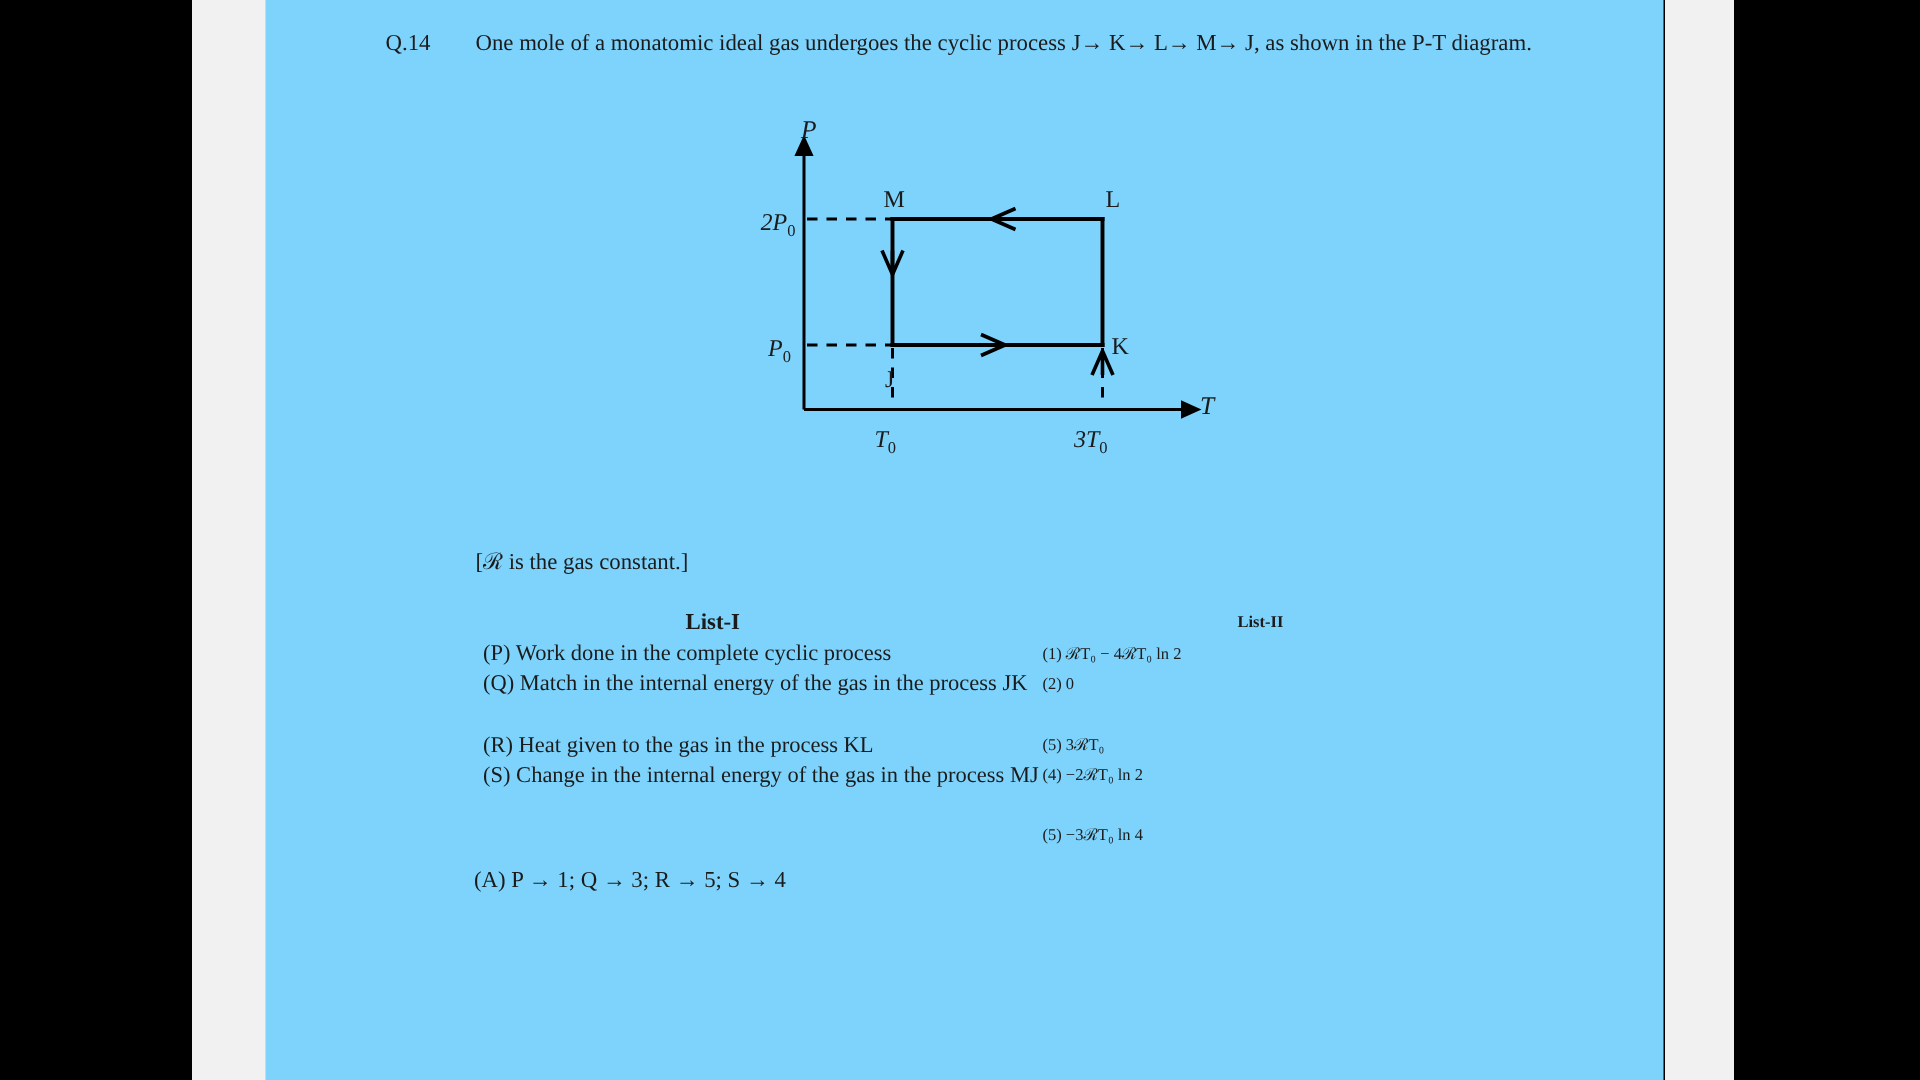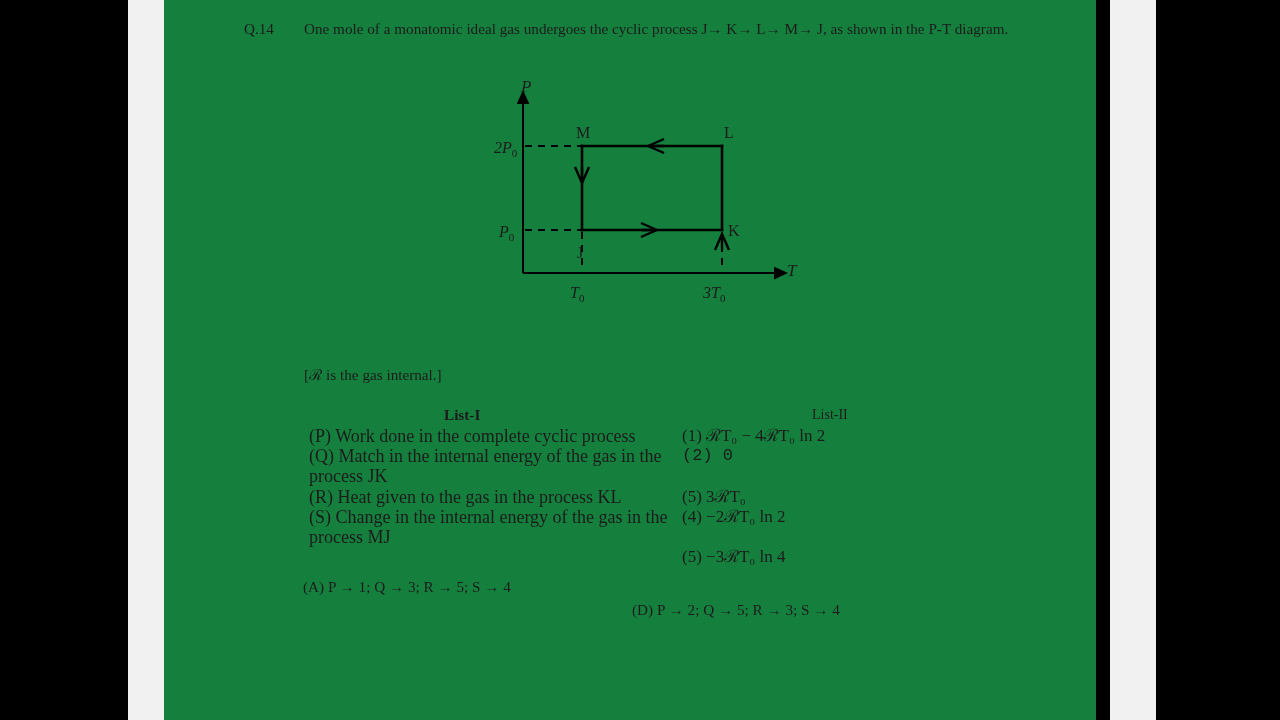--- a/index.html
+++ b/index.html
@@ -24,25 +24,25 @@
     position: absolute;
     top: 0;
     height: 720px;
     background: #f1f1f1;
   }
   .gutter.left  { left: 128px; width: 50px; }
   .gutter.right { left: 1110px; width: 46px; }
 
   .page {
     position: absolute;
-    left: 164px;
+    left: 177px;
     top: 0;
     width: 932px;
     height: 720px;
-    background: #15803d;
+    background: #7dd3fc;
   }
 
   .txt {
     position: absolute;
     color: #1b1b1b;
     font-size: 15.2px;
     line-height: 20.5px;
     white-space: pre;
   }
   .wrapt {
@@ -79,36 +79,36 @@
   #note-line  { left: 140px; top: 365px; }
 
   
   #list1-head {
     left: 280px; top: 405px;
     font-weight: bold;
     font-size: 15.2px;
   }
   #list2-head {
     left: 648px; top: 405px;
-    font-weight: normal;
-    font-size: 14px;
+    font-weight: bold;
+    font-size: 11px;
   }
   .li-left {
     position: absolute;
     left: 145px;
     width: 380px;
     color: #1b1b1b;
-    font-size: 18px;
+    font-size: 15px;
     line-height: 20.2px;
   }
   .li-right {
     position: absolute;
     left: 518px;
     color: #1b1b1b;
-    font-size: 17px;
+    font-size: 11px;
     line-height: 20.2px;
     white-space: pre;
   }
 
   
   .opt {
     position: absolute;
     color: #1b1b1b;
     font-size: 15.2px;
     white-space: pre;
@@ -183,33 +183,32 @@
         <text x="209" y="226" font-family="Liberation Serif, serif" font-size="16" font-style="italic" fill="#1b1b1b">3<tspan font-style="italic">T</tspan><tspan font-size="11" dy="4" font-style="normal">0</tspan></text>
 
         <text x="83" y="186" font-family="Liberation Serif, serif" font-size="16" fill="#1b1b1b">J</text>
         <text x="234" y="164" font-family="Liberation Serif, serif" font-size="16" fill="#1b1b1b">K</text>
         <text x="230" y="66" font-family="Liberation Serif, serif" font-size="16" fill="#1b1b1b">L</text>
         <text x="82" y="66" font-family="Liberation Serif, serif" font-size="16" fill="#1b1b1b">M</text>
       </svg>
     </div>
 
 
-    <div class="txt" id="note-line">[ℛ is the gas internal.]</div>
+    <div class="txt" id="note-line">[ℛ is the gas constant.]</div>
 
     <div class="txt" id="list1-head">List-I</div>
     <div class="txt" id="list2-head">List-II</div>
 
     <div class="li-left" style="top:426px;">(P) Work done in the complete cyclic process</div>
     <div class="li-left" style="top:446px;">(Q) Match in the internal energy of the gas in the process JK</div>
     <div class="li-left" style="top:507px;">(S) Change in the internal energy of the gas in the process MJ</div>
     <div class="li-left" style="top:487px;">(R) Heat given to the gas in the process KL</div>
 
     <div class="li-right" style="top:426px;">(1) ℛT₀ − 4ℛT₀ ln 2</div>
-    <div class="li-right" style="top:446px;font-family:Liberation Mono, monospace;">(2) 0</div>
+    <div class="li-right" style="top:446px;">(2) 0</div>
     <div class="li-right" style="top:487px;">(5) 3ℛT₀</div>
     <div class="li-right" style="top:507px;">(4) −2ℛT₀ ln 2</div>
     <div class="li-right" style="top:547px;">(5) −3ℛT₀ ln 4</div>
 
     <div class="opt col1 row1">(A) P → 1; Q → 3; R → 5; S → 4</div>
-    <div class="opt col2 row2">(D) P → 2; Q → 5; R → 3; S → 4</div>
 
   </div>
 </div>
 
 </body></html>

